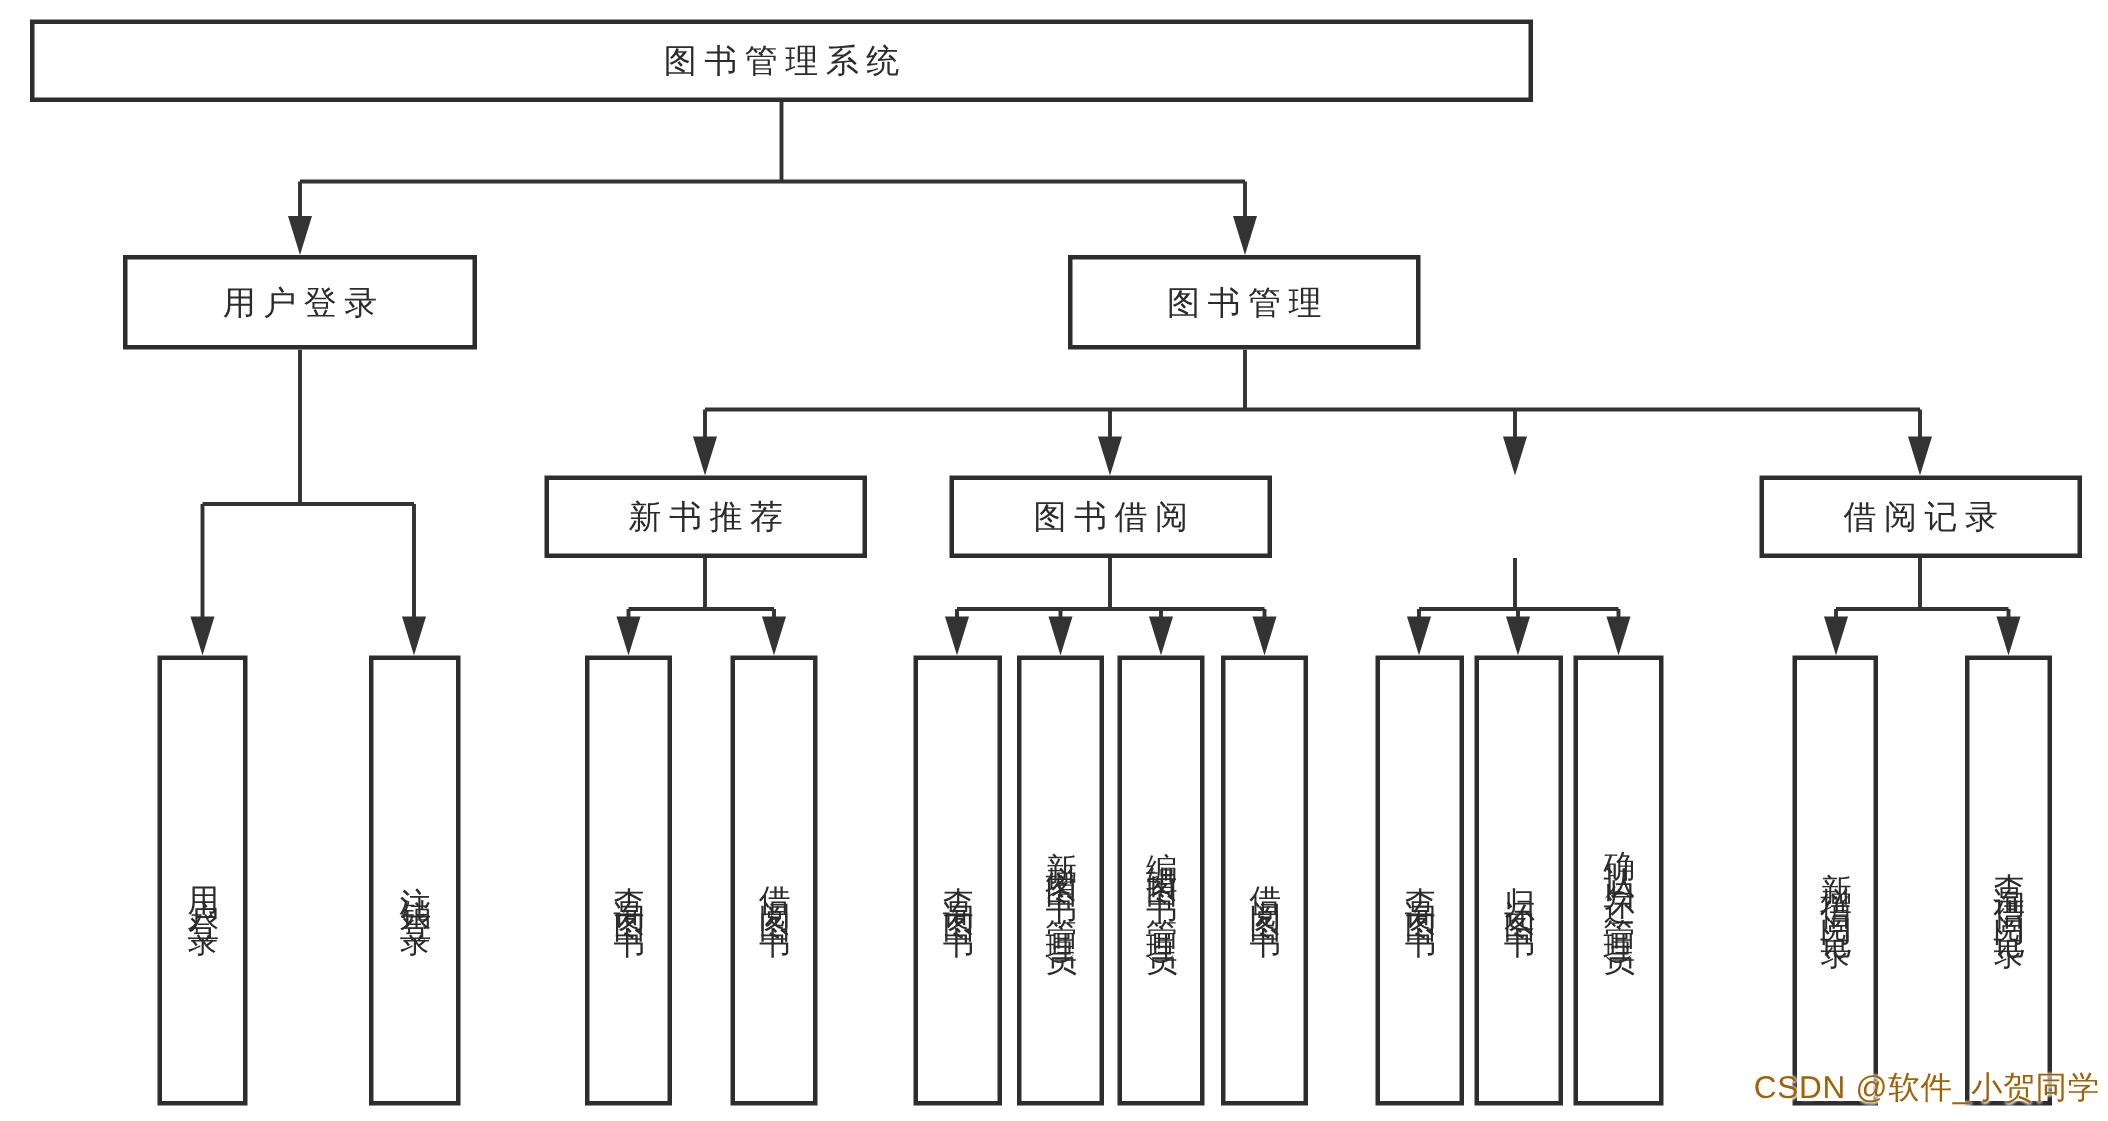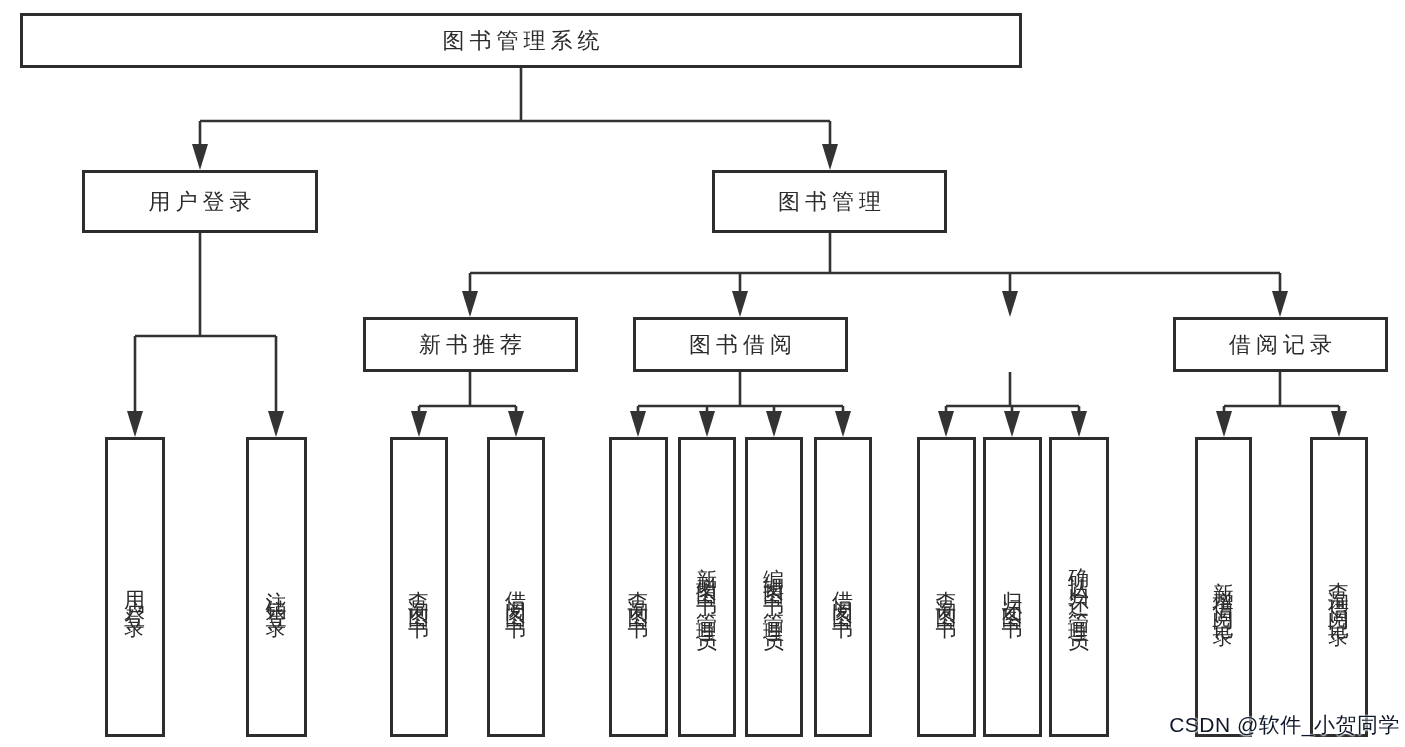--- a/index.html
+++ b/index.html
@@ -14,21 +14,21 @@
     display:flex;align-items:center;justify-content:center;
   }
   .hnode{font-size:22px;letter-spacing:5px;text-indent:5px;white-space:nowrap;}
   .vnode{
     font-size:21px;letter-spacing:9px;
     writing-mode:vertical-rl;text-orientation:mixed;
     line-height:1;padding-top:9px;
   }
   .watermark{
     position:absolute;top:711px;right:5px;z-index:3;
-    font-size:21px;letter-spacing:0.5px;color:#0f172a;
+    font-size:21px;letter-spacing:0.5px;color:#a16207;
     text-shadow:0 1px 2px rgba(255,255,255,.95),1px 0 2px rgba(255,255,255,.95),-1px 0 2px rgba(255,255,255,.95);
     white-space:nowrap;
   }
 </style>
 </head>
 <body>
 
 <div class="stage">
 
   <svg class="wires" width="1405" height="747" viewBox="0 0 1405 747" xmlns="http://www.w3.org/2000/svg">

